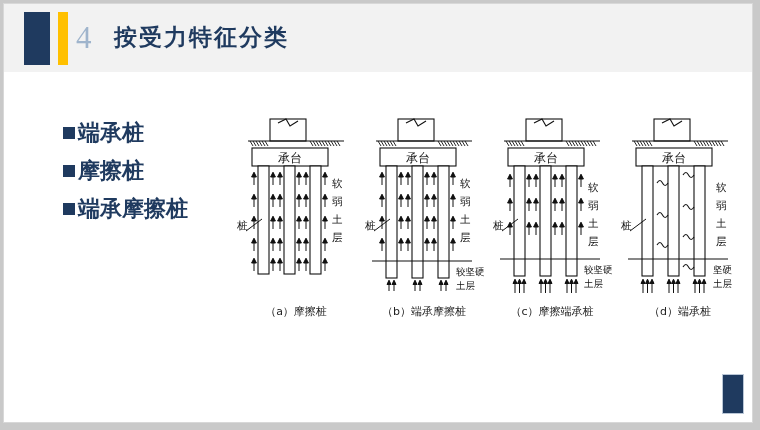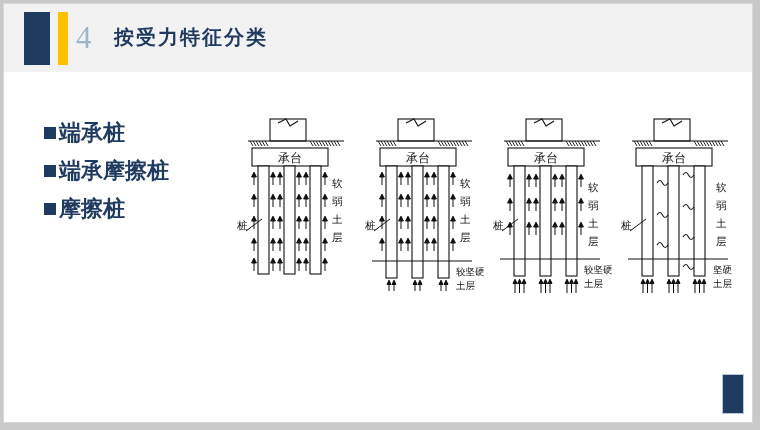--- a/index.html
+++ b/index.html
@@ -32,29 +32,29 @@
   .hdr-num{
     position:absolute;left:72px;top:14px;
     font-size:31px;line-height:40px;
     color:#9fb4cc;
     font-family:"Liberation Serif","DejaVu Serif",serif;
     font-weight:400;
     letter-spacing:0;
   }
   .hdr-title{
     position:absolute;left:110px;top:12px;
-    font-size:20px;line-height:42px;
+    font-size:23px;line-height:42px;
     font-weight:bold;
     color:#1f3a5f;
     letter-spacing:2px;
     white-space:nowrap;
   }
   
   .bullets{
-    position:absolute;left:40px;top:110px;width:190px;
+    position:absolute;left:59px;top:110px;width:190px;
   }
   .bullet-row{
     display:flex;align-items:center;
     height:38px;
   }
   .bullet-sq{
     width:12px;height:12px;background:#1f3a5f;
     margin-right:3px;flex:0 0 auto;
   }
   .bullet-txt{
@@ -101,25 +101,25 @@
     <div class="hdr-title">按受力特征分类</div>
   </div>
 
   <div class="bullets">
     <div class="bullet-row">
       <span class="bullet-sq"></span>
       <span class="bullet-txt">端承桩</span>
     </div>
     <div class="bullet-row">
       <span class="bullet-sq"></span>
-      <span class="bullet-txt">端承摩擦桩</span>
+      <span class="bullet-txt">摩擦桩</span>
     </div>
     <div class="bullet-row">
       <span class="bullet-sq"></span>
-      <span class="bullet-txt">摩擦桩</span>
+      <span class="bullet-txt">端承摩擦桩</span>
     </div>
   </div>
 
   <div class="figures">
 
     <div class="fig" style="left:0px;">
       <svg width="128" height="200" viewBox="0 0 128 200">
         <g stroke="#111" fill="none" stroke-width="1.1">
 
           <rect x="38" y="4" width="36" height="22"></rect>
@@ -412,16 +412,22 @@
         <text x="100" y="94" class="soil-label">弱</text>
         <text x="100" y="112" class="soil-label">土</text>
         <text x="100" y="130" class="soil-label">层</text>
         <text x="97" y="158" class="soil-label" style="font-size:9.5px">坚硬</text>
         <text x="97" y="172" class="soil-label" style="font-size:9.5px">土层</text>
       </svg>
     </div>
 
   </div>
 
+  <div class="captions">
+    <div class="cap" style="left:0px;">（a）摩擦桩</div>
+    <div class="cap" style="left:128px;">（b）端承摩擦桩</div>
+    <div class="cap" style="left:256px;">（c）摩擦端承桩</div>
+    <div class="cap" style="left:384px;">（d）端承桩</div>
+  </div>
 
   <div class="corner"></div>
 
 </div>
 
 </body></html>

